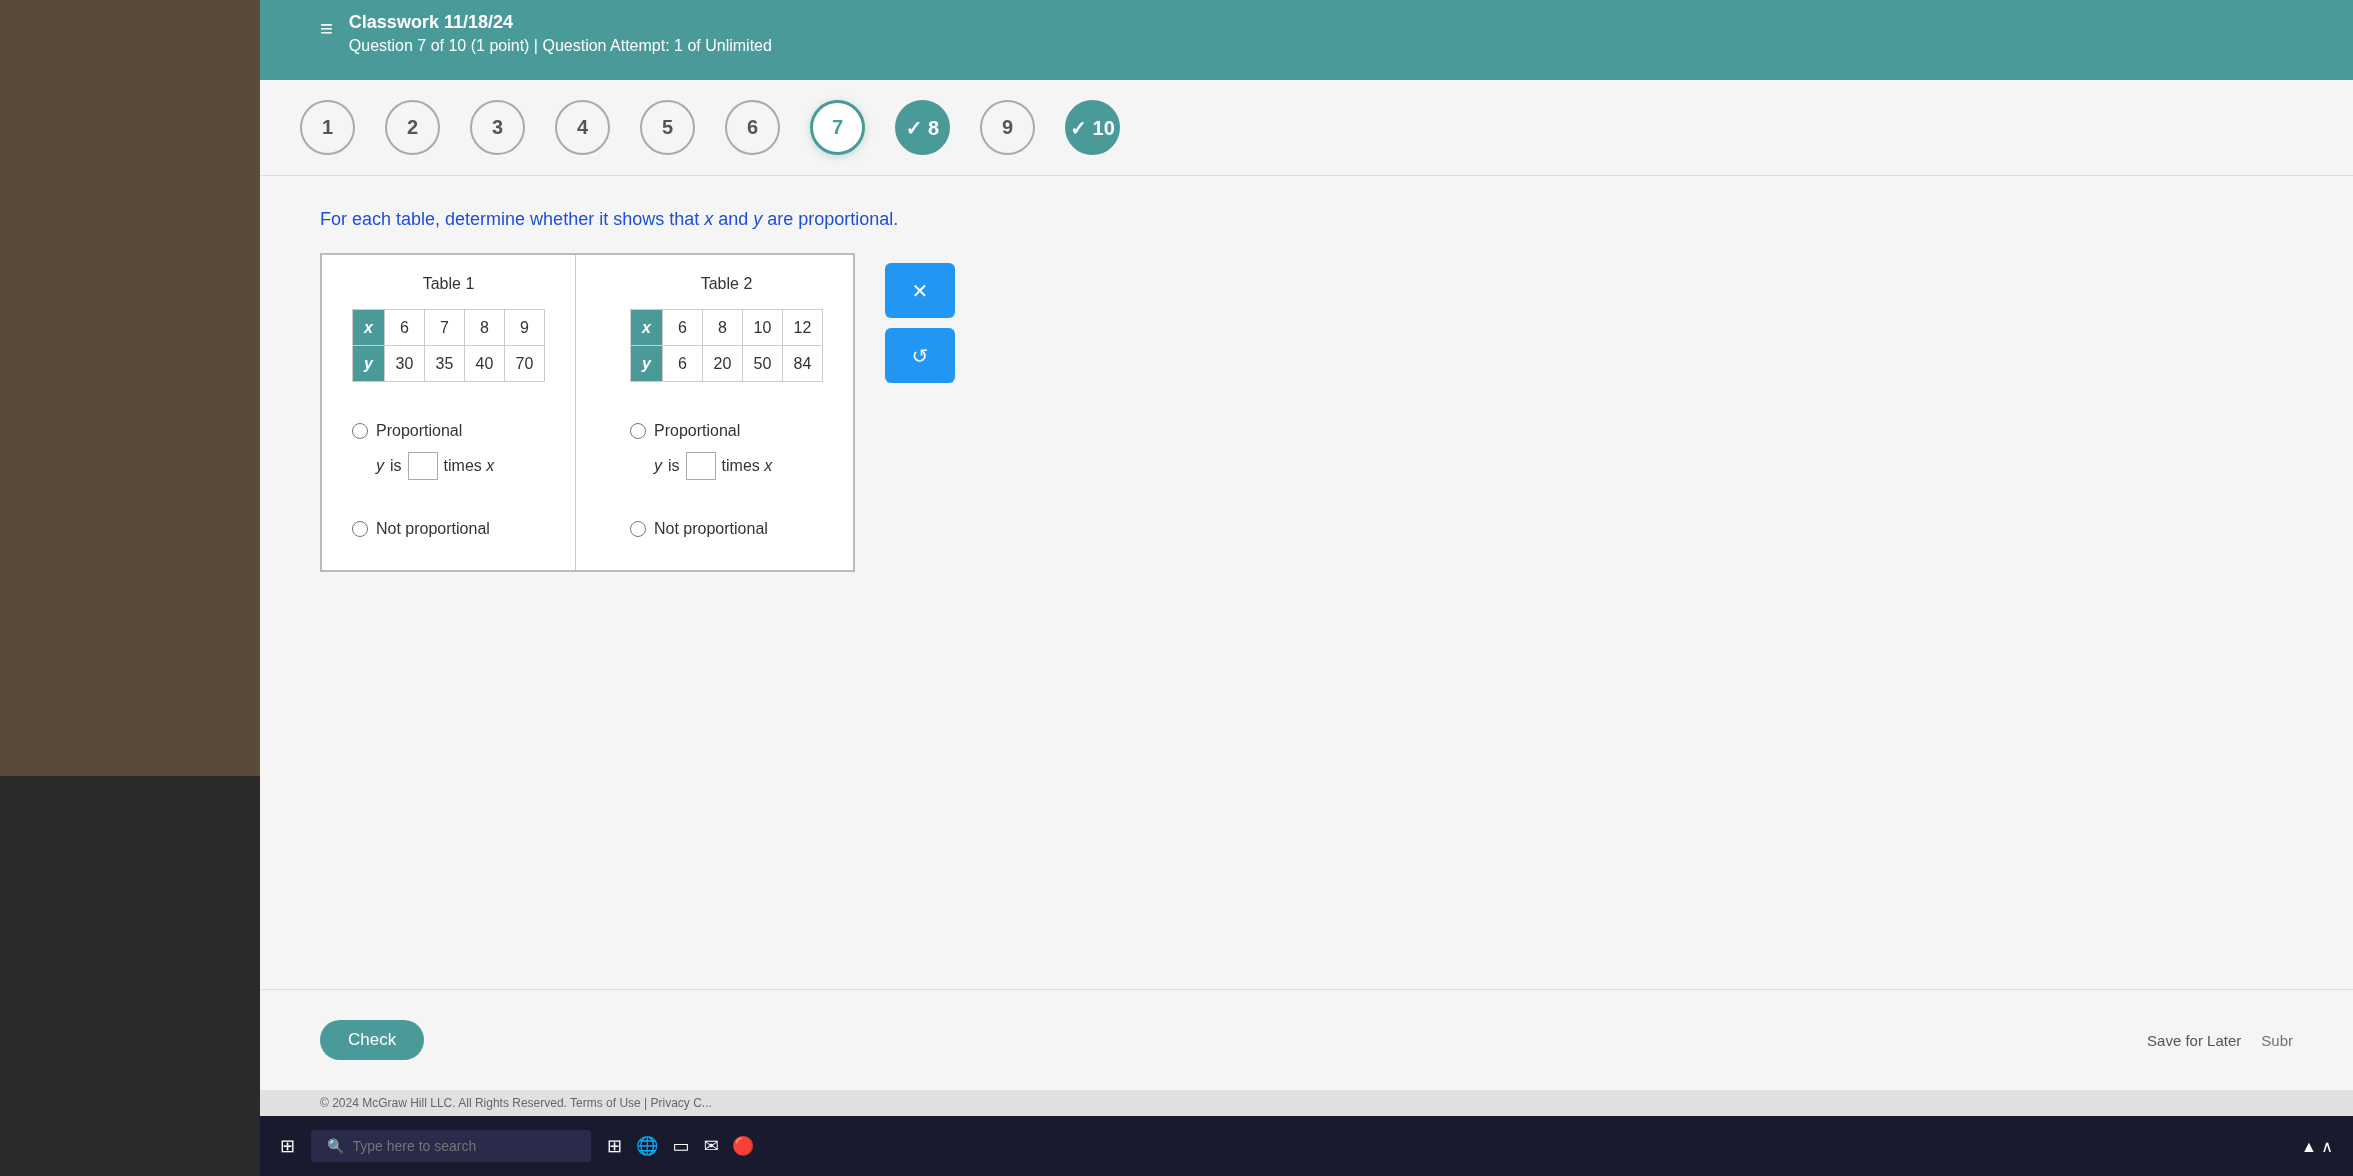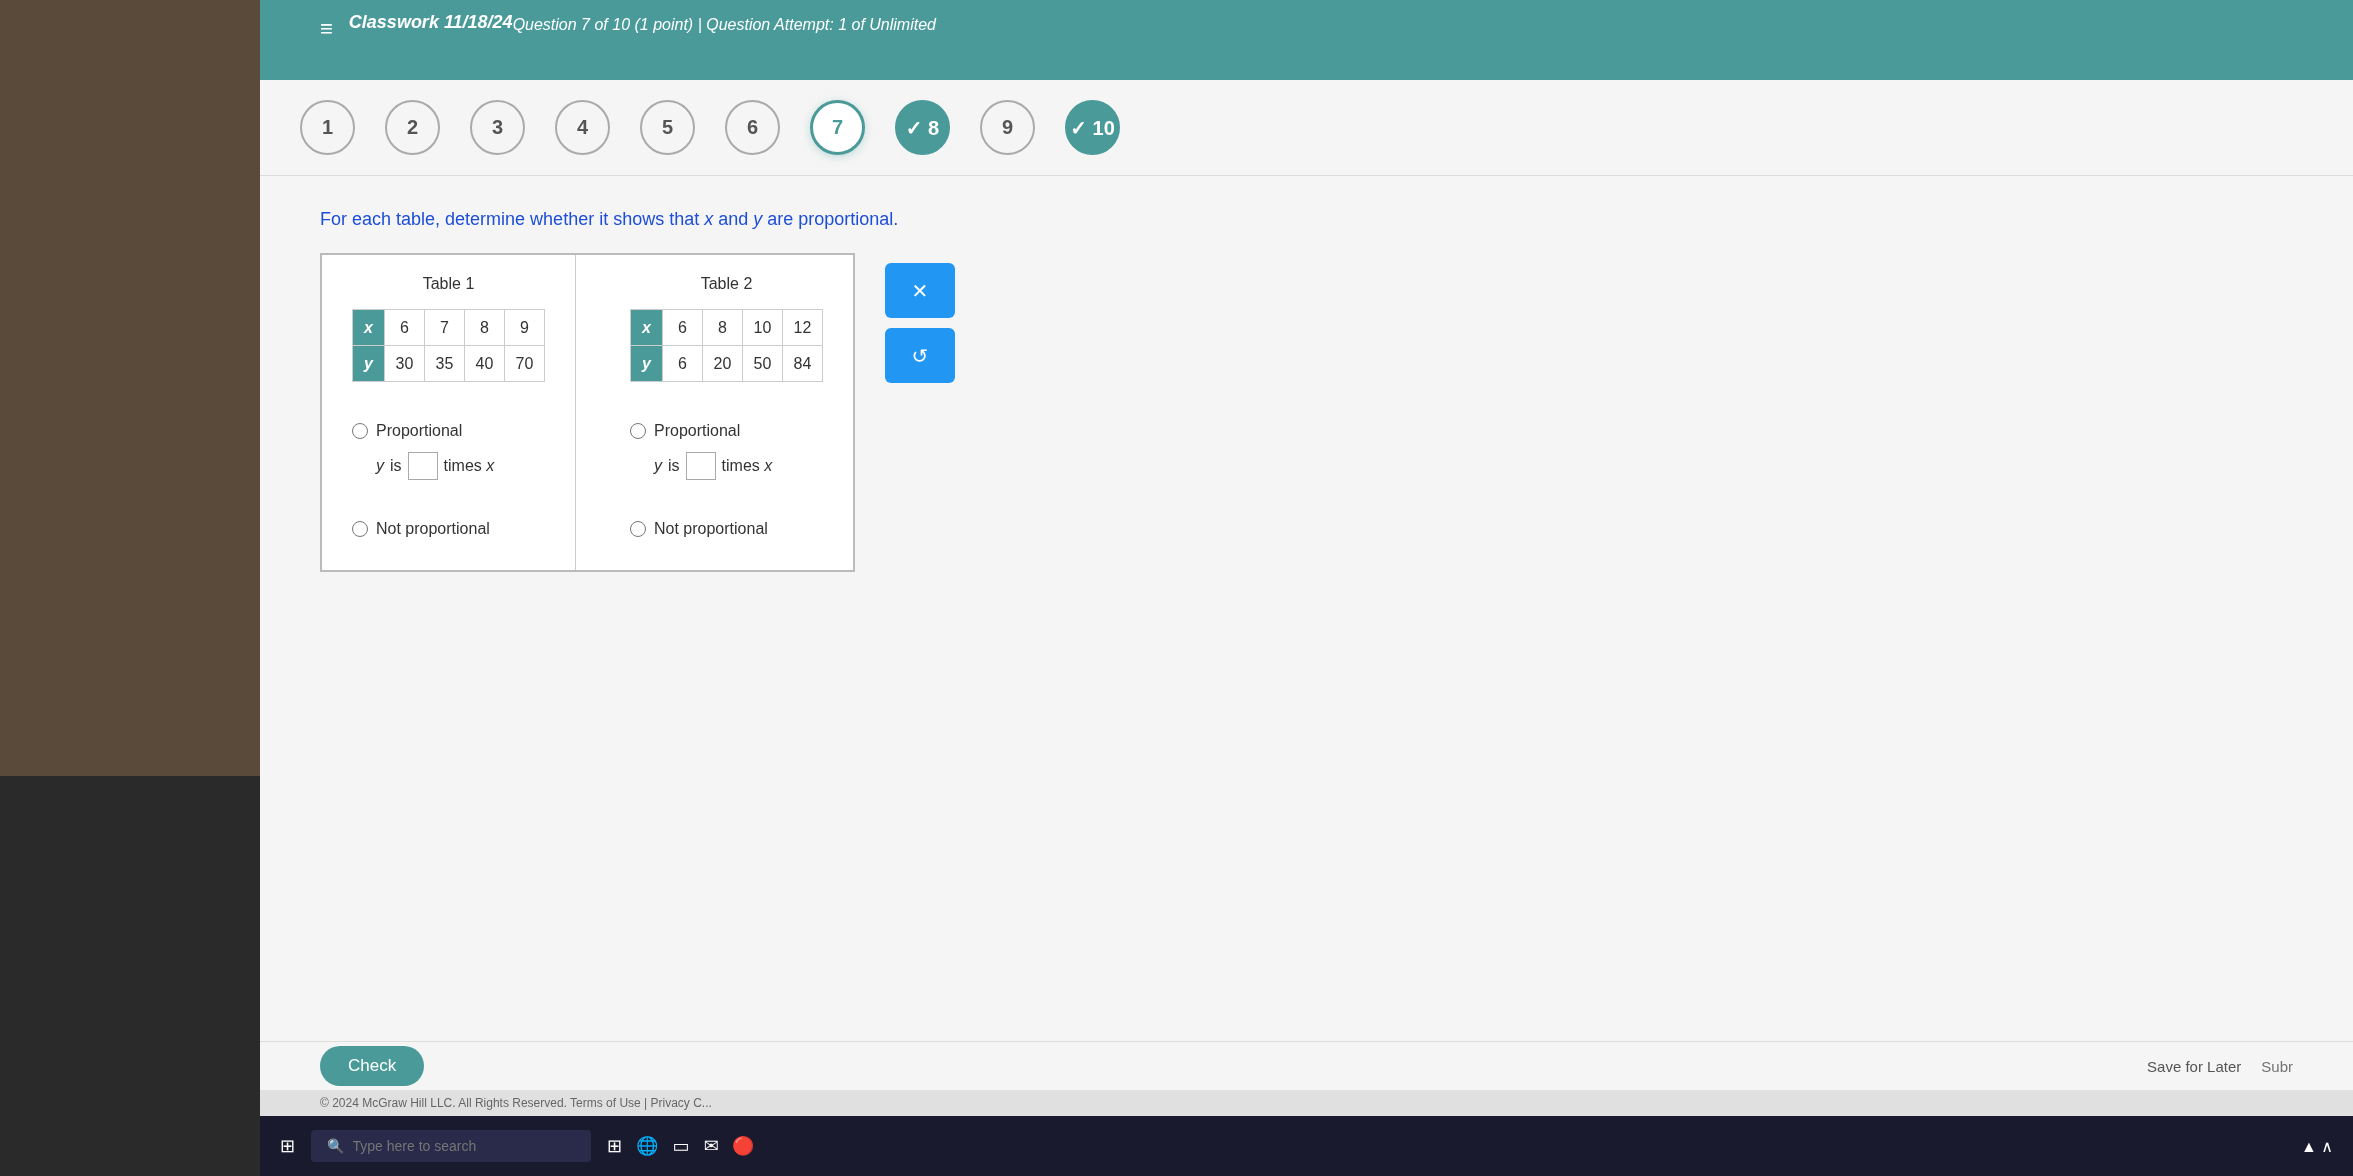--- a/index.html
+++ b/index.html
@@ -37,23 +37,22 @@
 
     .hamburger-icon {
       color: white;
       font-size: 22px;
       margin-top: 4px;
       flex-shrink: 0;
     }
 
     .header-text {
       display: flex;
-      flex-direction: row;
-      color: white;
-      font-style: italic;
+      flex-direction: column;
+      color: white;
     }
 
     .header-title {
       font-size: 18px;
       font-weight: bold;
     }
 
     .header-subtitle {
       font-size: 16px;
       font-weight: normal;
@@ -254,21 +253,21 @@
       display: flex;
       align-items: center;
       justify-content: center;
     }
 
     
     .bottom-bar {
       display: flex;
       align-items: center;
       justify-content: space-between;
-      padding: 4px 60px;
+      padding: 30px 60px;
       background: #f5f5f5;
       border-top: 1px solid #ddd;
       flex-shrink: 0;
     }
 
     .check-btn {
       background: #4a9a9a;
       color: white;
       border: none;
       border-radius: 25px;

